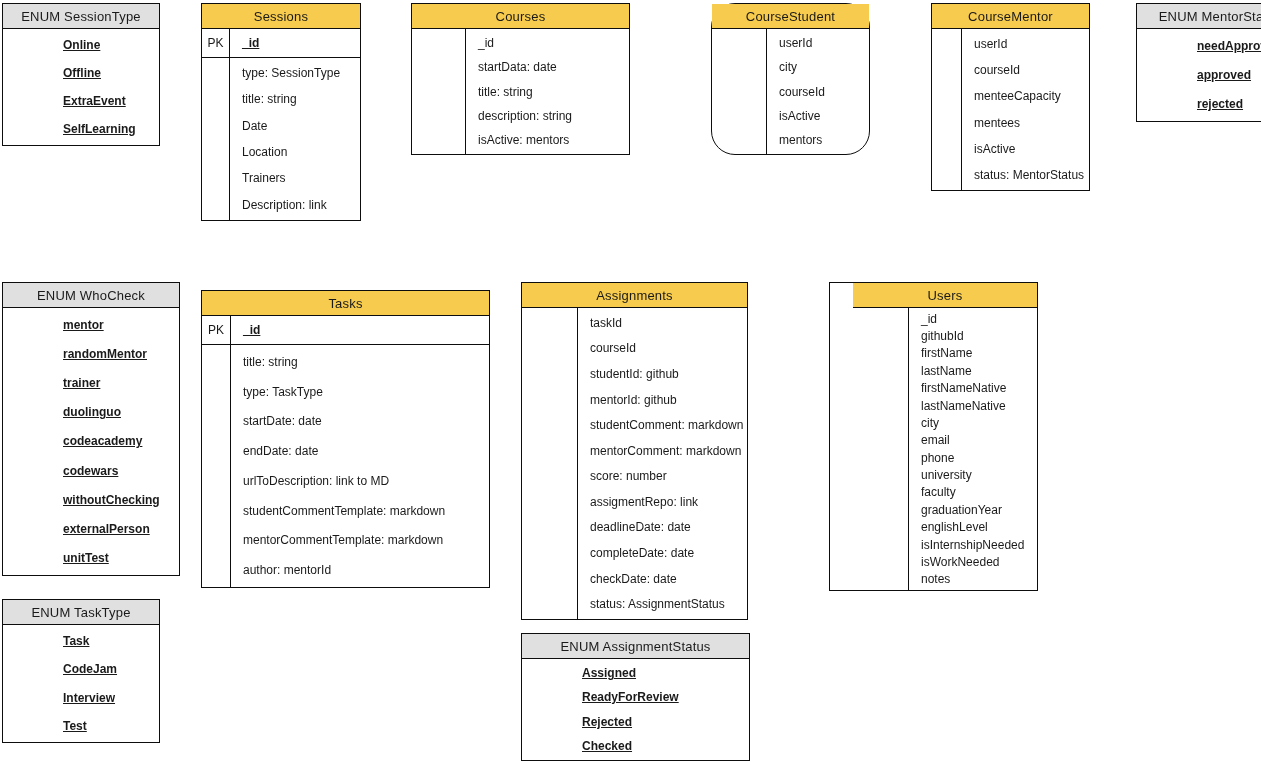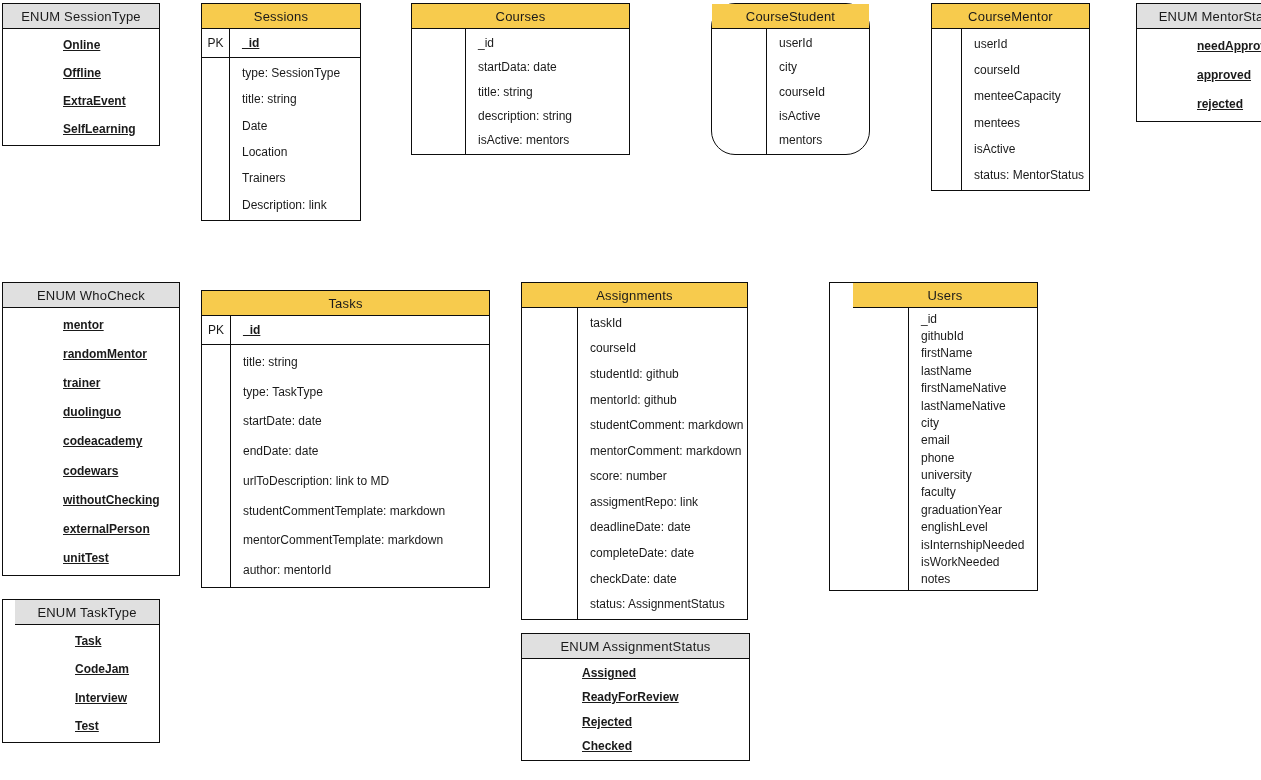--- a/index.html
+++ b/index.html
@@ -232,21 +232,21 @@
           <div class="frow">university</div>
           <div class="frow">faculty</div>
           <div class="frow">graduationYear</div>
           <div class="frow">englishLevel</div>
           <div class="frow">isInternshipNeeded</div>
           <div class="frow">isWorkNeeded</div>
           <div class="frow">notes</div>
         </div>
       </div>
     </div>
-    <div class="table enum" style="left: 2px; top: 599px; width: 158px; height: 144px; padding-left: 12px;">
+    <div class="table enum" style="left: 2px; top: 599px; width: 158px; height: 144px;">
       <div class="hdr">ENUM TaskType</div>
       <div class="ebody">
         <div class="erow">Task</div>
         <div class="erow">CodeJam</div>
         <div class="erow">Interview</div>
         <div class="erow">Test</div>
       </div>
     </div>
     <div class="table enum" style="left: 521px; top: 633px; width: 229px; height: 128px;">
       <div class="hdr">ENUM AssignmentStatus</div>

